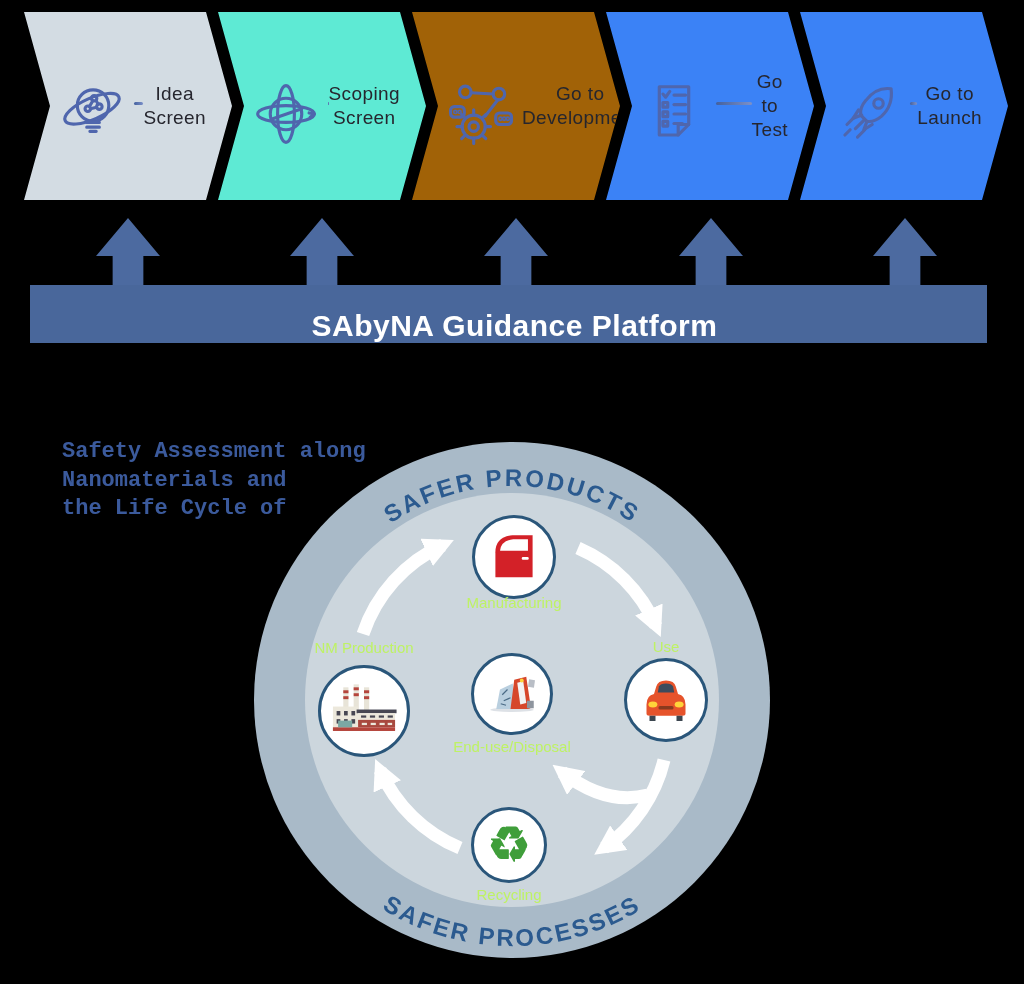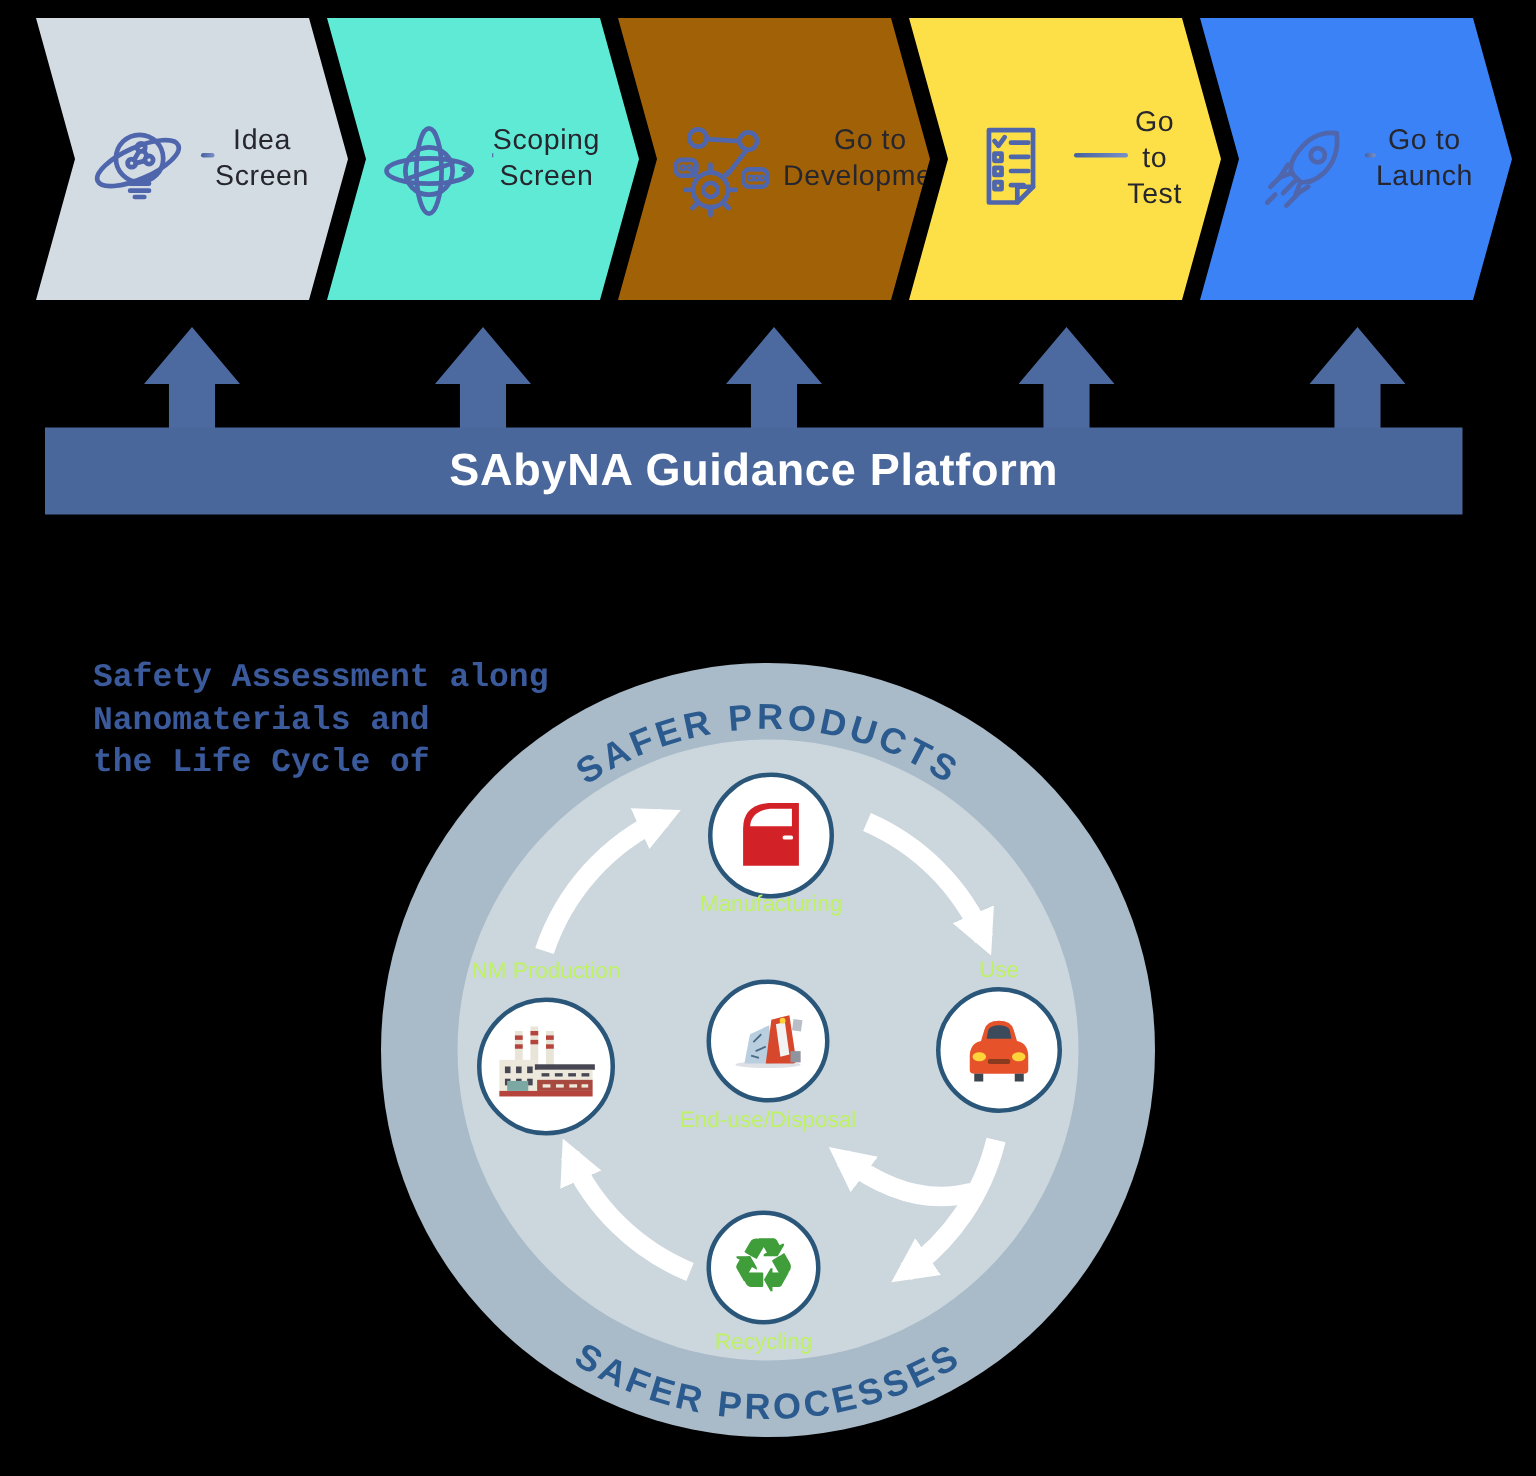--- a/index.html
+++ b/index.html
@@ -17,21 +17,21 @@
   .chev-icon svg{stroke:#4f66ad;fill:none;stroke-width:3;stroke-linecap:round;stroke-linejoin:round;}
   .chev-line{width:146px;height:3px;margin:4px 0 10px 0;border-radius:2px;
              background:linear-gradient(90deg,#44619e,#7b90c9);}
   .chev-label{font-size:19px;color:#26262e;font-weight:500;text-align:center;
               letter-spacing:.4px;line-height:24px;max-width:158px;}
 
   
   .up-arrow{position:absolute;top:218px;width:64px;height:68px;background:#4c6aa0;
             clip-path:polygon(50% 0,100% 56%,74% 56%,74% 100%,26% 100%,26% 56%,0 56%);}
   .banner{position:absolute;left:30px;top:285px;width:945px;height:58px;background:#49679b;
-          display:flex;align-items:center;justify-content:center;}
+          display:flex;align-items:flex-end;justify-content:center;padding-left:12px;}
   .banner-title{color:#fff;font-size:30px;font-weight:700;letter-spacing:.5px;}
 
   
   .heading{position:absolute;left:62px;top:438px;width:310px;}
   .heading div{color:#3b5a9c;font-size:22px;font-weight:700;line-height:28.5px;font-family:Liberation Mono, monospace;}
 
   .ring-outer{position:absolute;left:254px;top:442px;width:516px;height:516px;border-radius:50%;
               background:#a9bac8;}
   .ring-inner{position:absolute;left:305px;top:493px;width:414px;height:414px;border-radius:50%;
               background:#ccd6dd;}
@@ -102,21 +102,21 @@
             <circle cx="63" cy="44.5" r="0.8"></circle>
             <circle cx="66.5" cy="44.5" r="0.8"></circle>
         </svg>
       </div>
       <div class="chev-line"></div>
       <div class="chev-label">Go to Development</div>
     </div>
   </div>
 
   <div class="chev-wrap" style="left:606px">
-    <div class="chev" style="background:#fde047">
+    <div class="chev" style="background:#3b82f6">
       <div class="chev-icon">
         <svg width="84" height="84" viewBox="0 0 80 80">
           <path d="M26,14 h28 v36 l-10,10 h-18 z"></path>
           <path d="M54,50 h-10 v10"></path>
           <path d="M29.5,21 l2.5,3 l4,-5.5"></path>
             <path d="M40,22 h11"></path>
           <rect x="29.5" y="29" width="4.5" height="4.5"></rect>
             <path d="M40,31 h11"></path>
           <rect x="29.5" y="38" width="4.5" height="4.5"></rect>
             <path d="M40,40 h11"></path>

